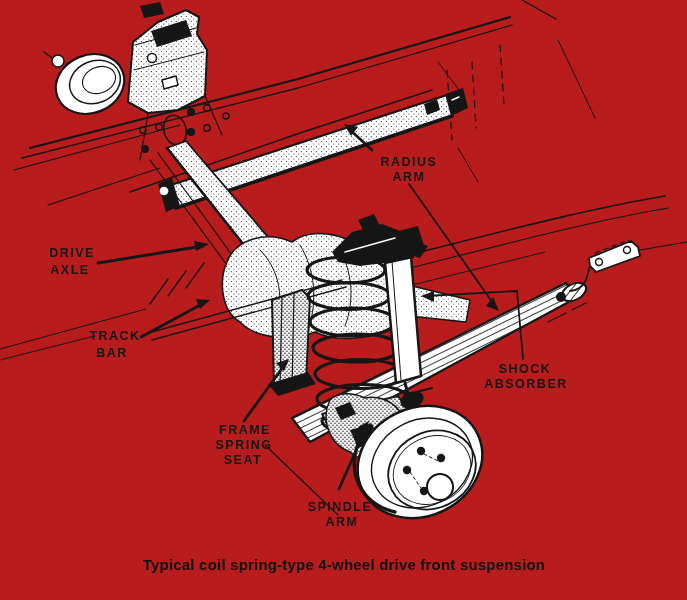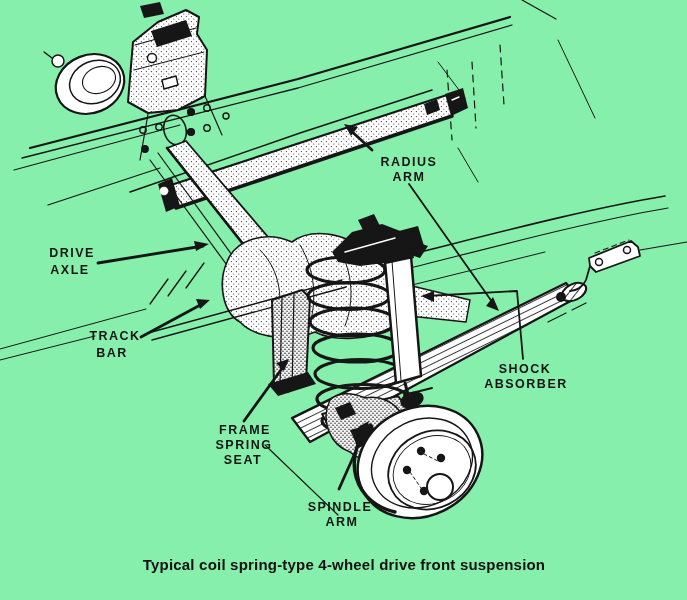--- a/index.html
+++ b/index.html
@@ -1,19 +1,19 @@
 <!DOCTYPE html>
 <html><head>
 <meta charset="utf-8">
 <style>
   html,body{margin:0;padding:0;background:#e8e8e8;}
   .page{
     position:relative;
     width:687px;height:600px;
-    background:#86efac;
+    background:#b91c1c;
     font-family:"Liberation Sans", sans-serif;
     overflow:hidden;
     margin:0 auto;
   }
   svg{display:block;}
   text.lbl{
     font-family:"Liberation Sans", sans-serif;
     font-weight:bold;
     font-size:12.5px;
     letter-spacing:1.5px;

